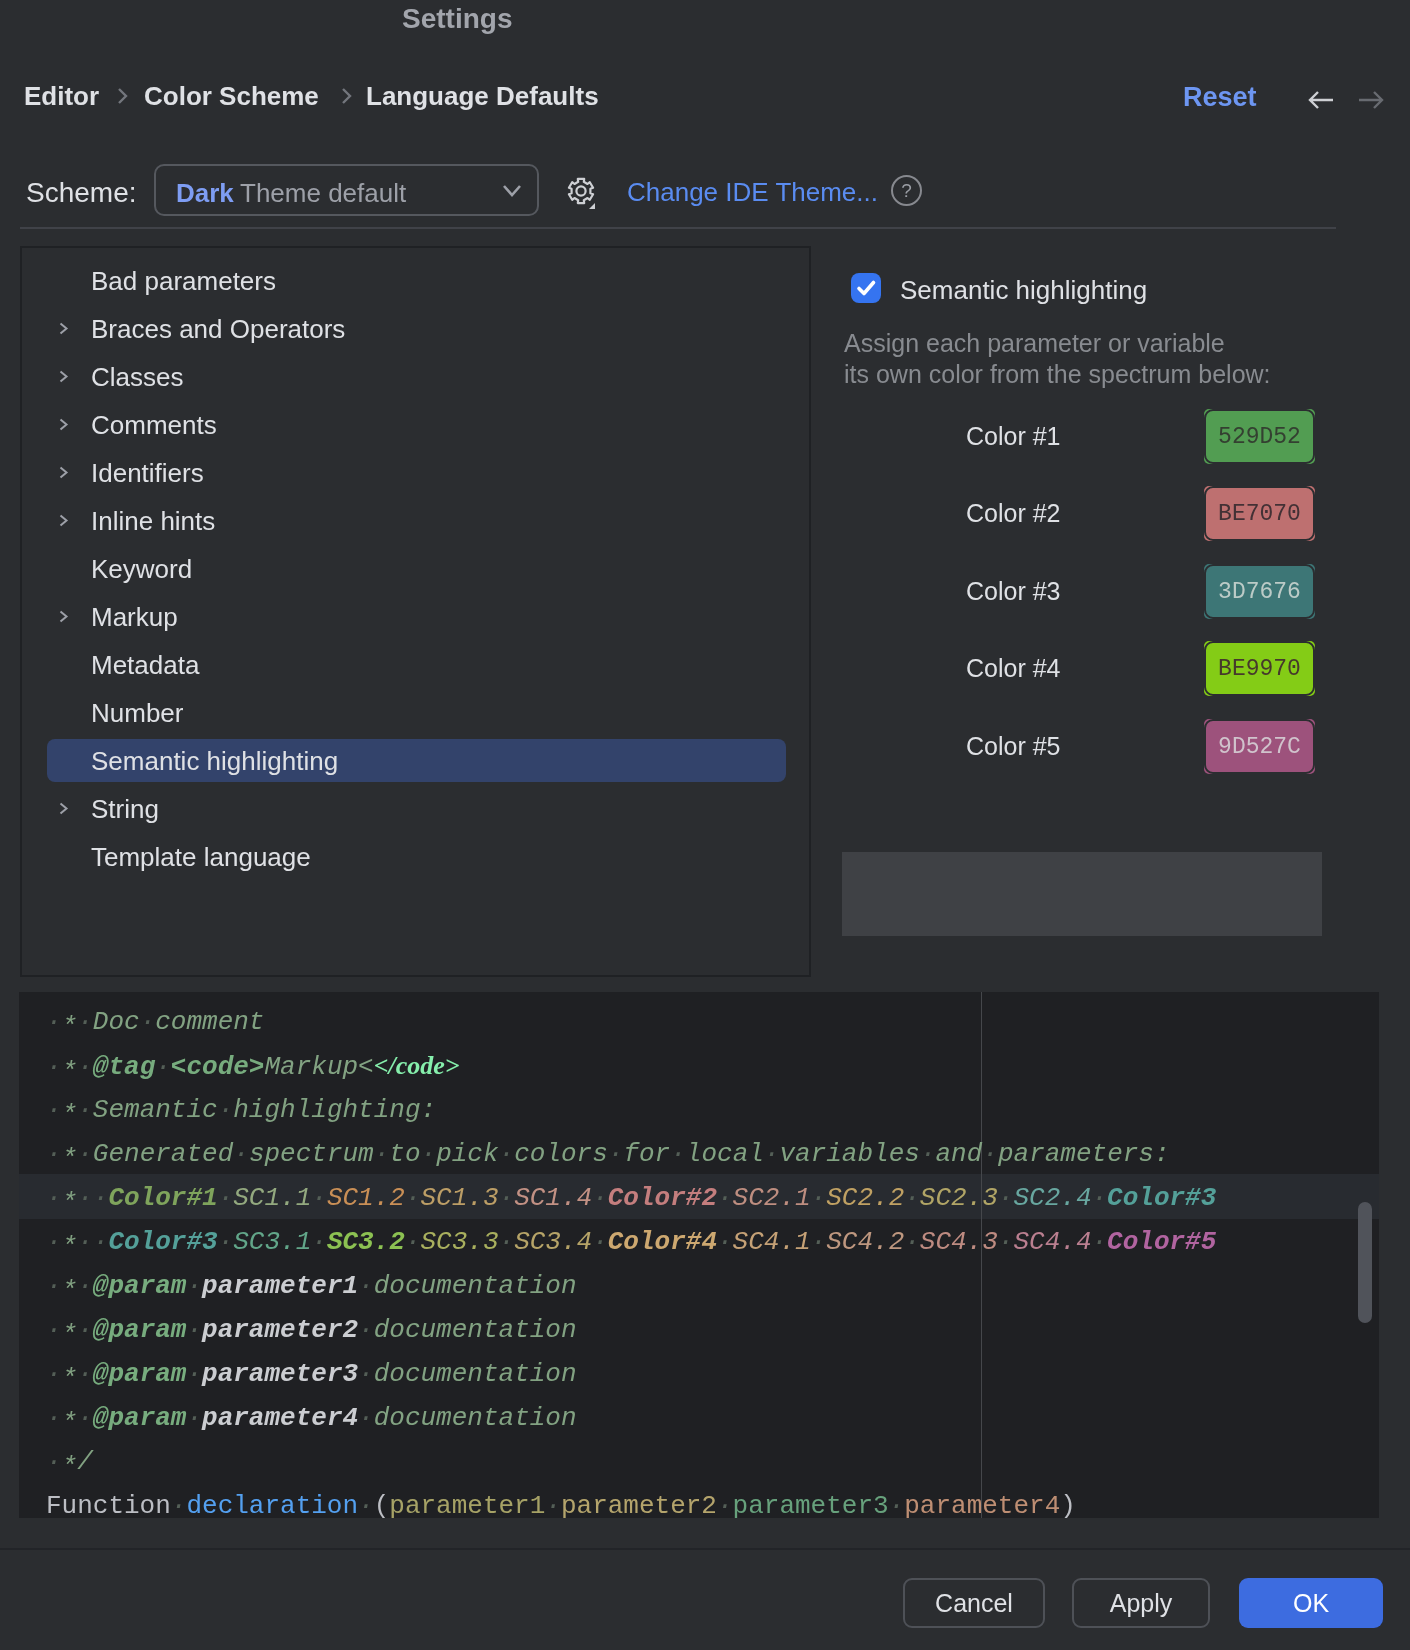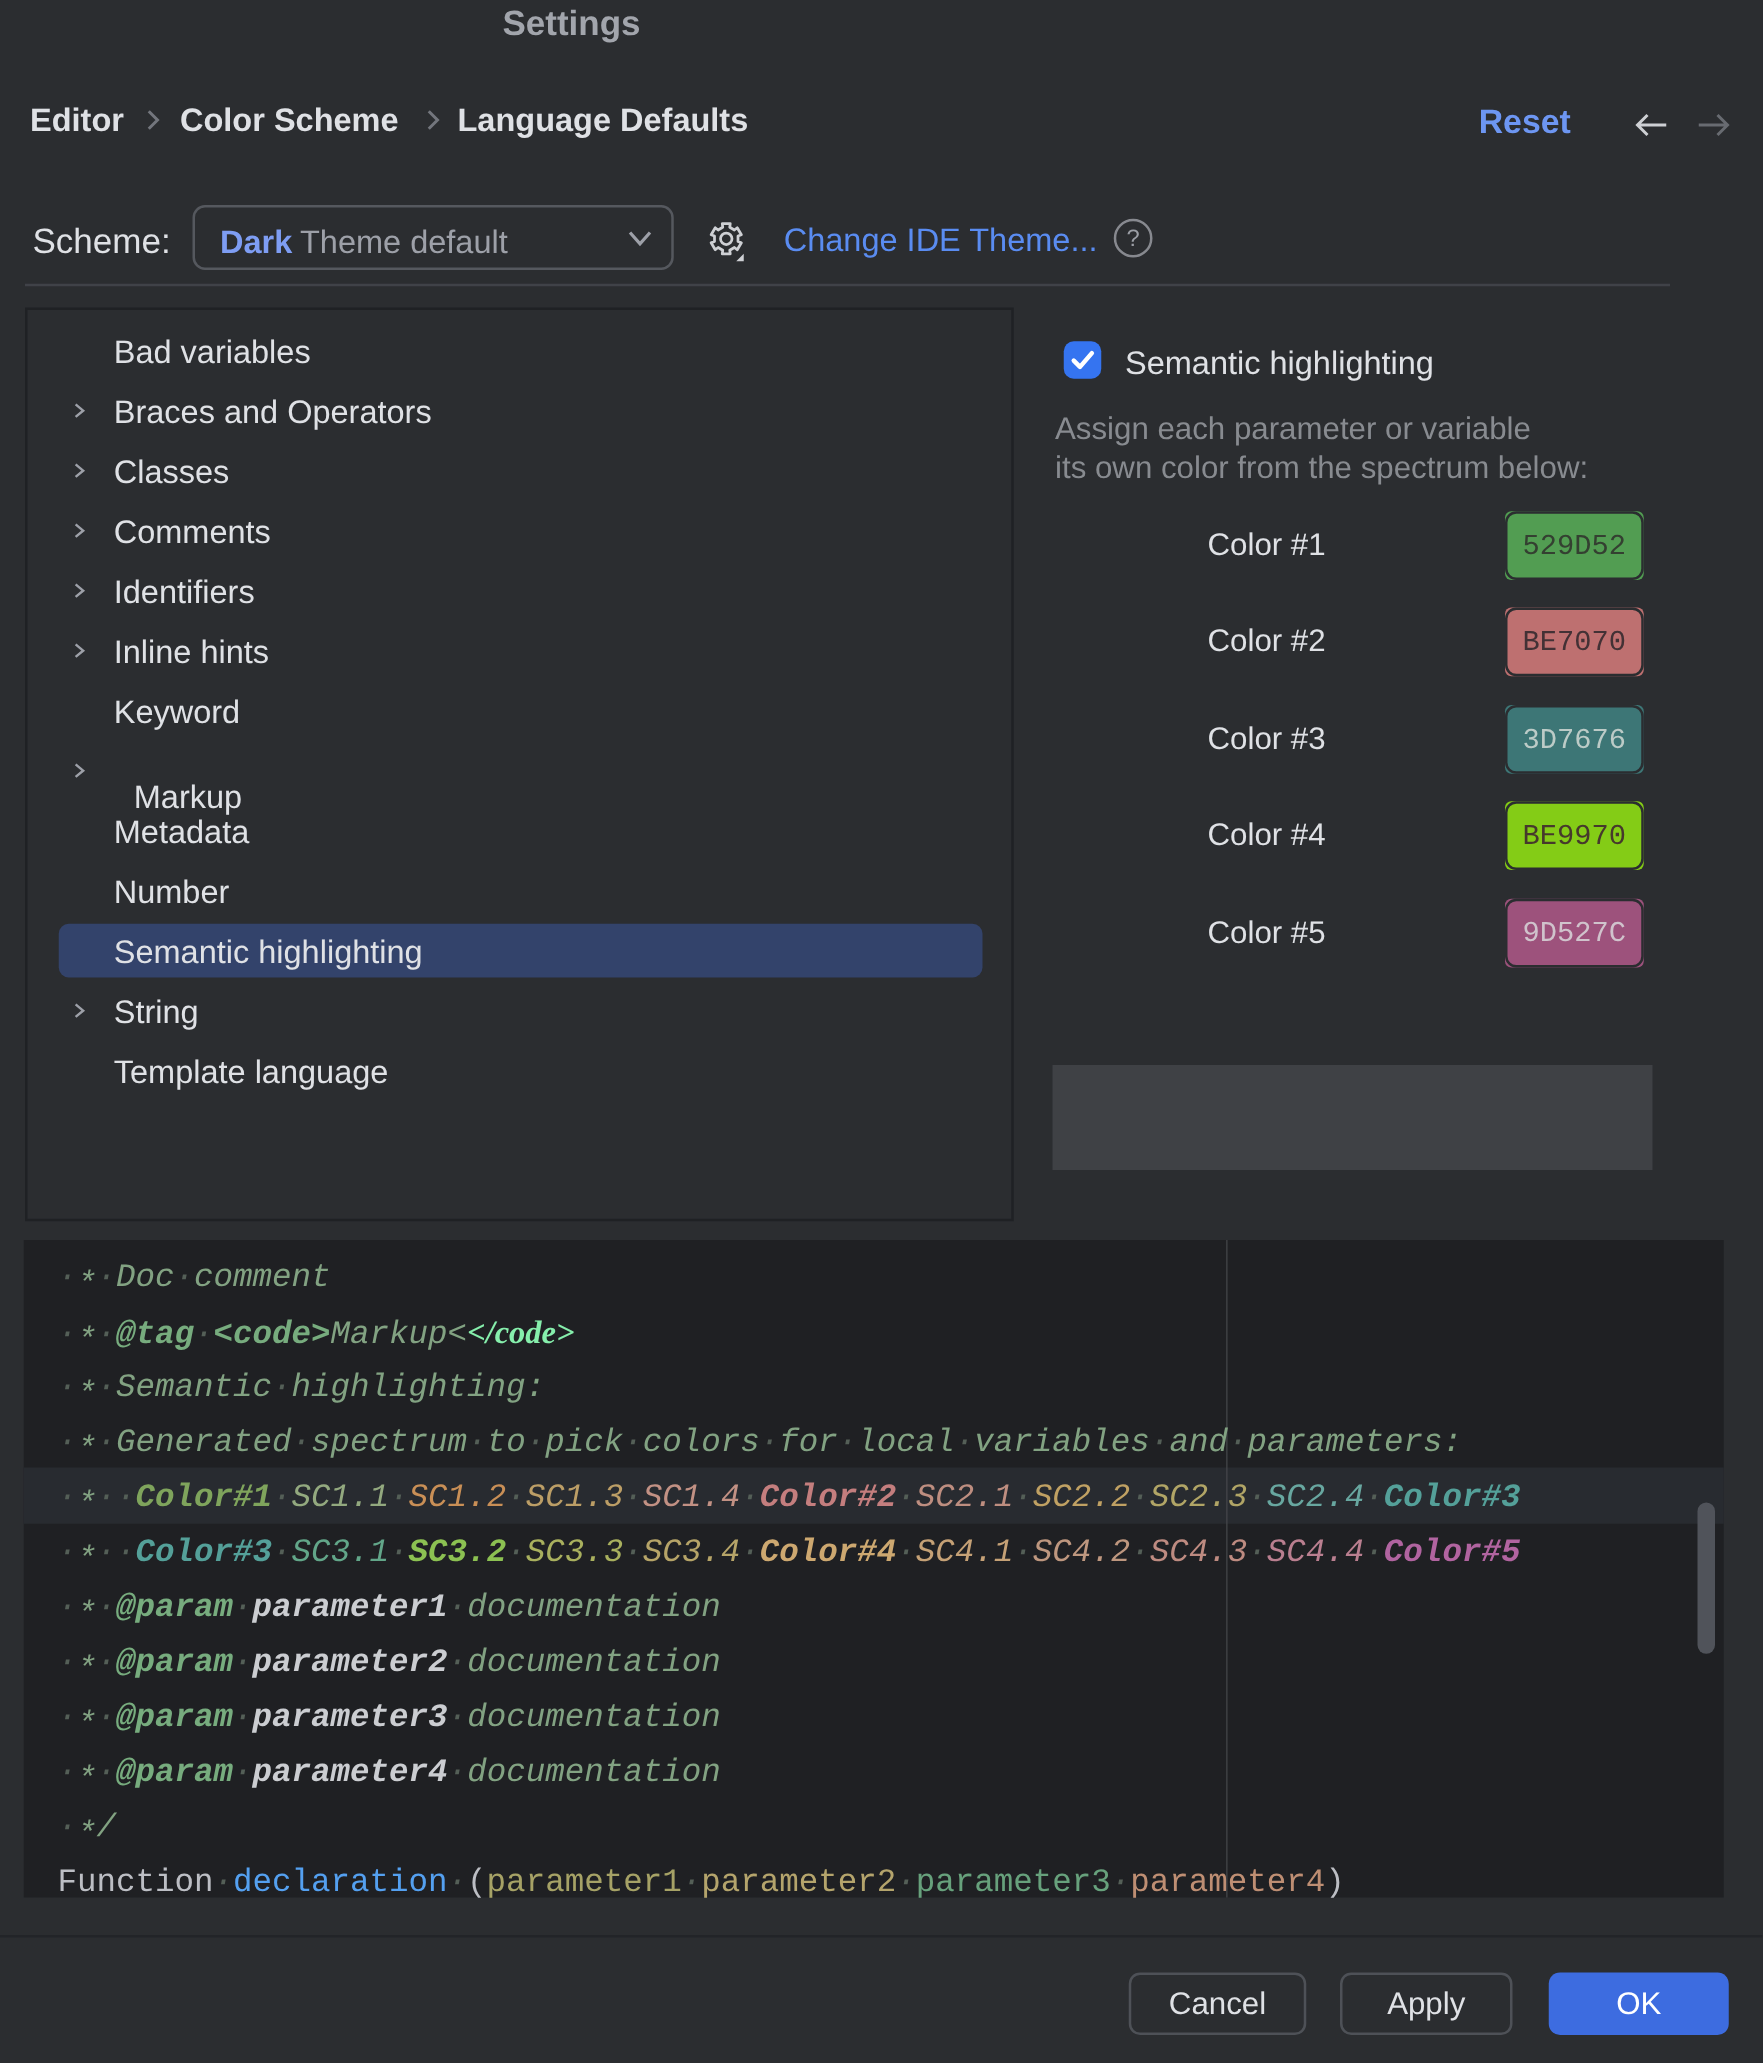--- a/index.html
+++ b/index.html
@@ -53,21 +53,21 @@
 </svg>
 <div class="abs" style="left:627px;top:177px;font-size:26px;color:#5a8cf1;">Change IDE Theme...</div>
 <svg class="abs" style="left:890px;top:174px;" width="33" height="33" viewBox="0 0 33 33">
     <circle cx="16.5" cy="16.5" r="14.5" fill="none" stroke="#87898f" stroke-width="2"></circle>
     <text x="16.5" y="23" text-anchor="middle" font-family="Liberation Sans" font-size="19" fill="#9b9ea5">?</text>
   </svg>
 <div class="abs" style="left:20px;top:227px;width:1316px;height:2px;background:#404248;"></div>
 
 <div class="abs" style="left:20px;top:246px;width:791px;height:731px;border:2px solid #1f2124;box-sizing:border-box;"></div>
 <div class="abs" style="left:47px;top:739px;width:739px;height:43px;background:#33436b;border-radius:8px;"></div>
-<div class="treerow" style="top:257px;">Bad variables</div>
+<div class="treerow" style="top:257px;">Bad parameters</div>
 <svg class="chev" style="top:322px;" width="13" height="13" viewBox="0 0 13 13">
     <path d="M3.5 1.5 L9.5 6.5 L3.5 11.5" fill="none" stroke="#9da0a8" stroke-width="2"></path>
   </svg>
 <div class="treerow" style="top:305px;">Braces and Operators</div>
 <svg class="chev" style="top:370px;" width="13" height="13" viewBox="0 0 13 13">
     <path d="M3.5 1.5 L9.5 6.5 L3.5 11.5" fill="none" stroke="#9da0a8" stroke-width="2"></path>
   </svg>
 <div class="treerow" style="top:353px;">Classes</div>
 <svg class="chev" style="top:418px;" width="13" height="13" viewBox="0 0 13 13">
     <path d="M3.5 1.5 L9.5 6.5 L3.5 11.5" fill="none" stroke="#9da0a8" stroke-width="2"></path>
@@ -78,21 +78,21 @@
   </svg>
 <div class="treerow" style="top:449px;">Identifiers</div>
 <svg class="chev" style="top:514px;" width="13" height="13" viewBox="0 0 13 13">
     <path d="M3.5 1.5 L9.5 6.5 L3.5 11.5" fill="none" stroke="#9da0a8" stroke-width="2"></path>
   </svg>
 <div class="treerow" style="top:497px;">Inline hints</div>
 <div class="treerow" style="top:545px;">Keyword</div>
 <svg class="chev" style="top:610px;" width="13" height="13" viewBox="0 0 13 13">
     <path d="M3.5 1.5 L9.5 6.5 L3.5 11.5" fill="none" stroke="#9da0a8" stroke-width="2"></path>
   </svg>
-<div class="treerow" style="top:613px;margin-left:16px;">Markup</div>
+<div class="treerow" style="top:593px;">Markup</div>
 <div class="treerow" style="top:641px;">Metadata</div>
 <div class="treerow" style="top:689px;">Number</div>
 <div class="treerow" style="top:737px;">Semantic highlighting</div>
 <svg class="chev" style="top:802px;" width="13" height="13" viewBox="0 0 13 13">
     <path d="M3.5 1.5 L9.5 6.5 L3.5 11.5" fill="none" stroke="#9da0a8" stroke-width="2"></path>
   </svg>
 <div class="treerow" style="top:785px;">String</div>
 <div class="treerow" style="top:833px;">Template language</div>
 
 <div class="abs" style="left:851px;top:273px;width:30px;height:30px;background:#3574f0;border-radius:8px;"></div>

